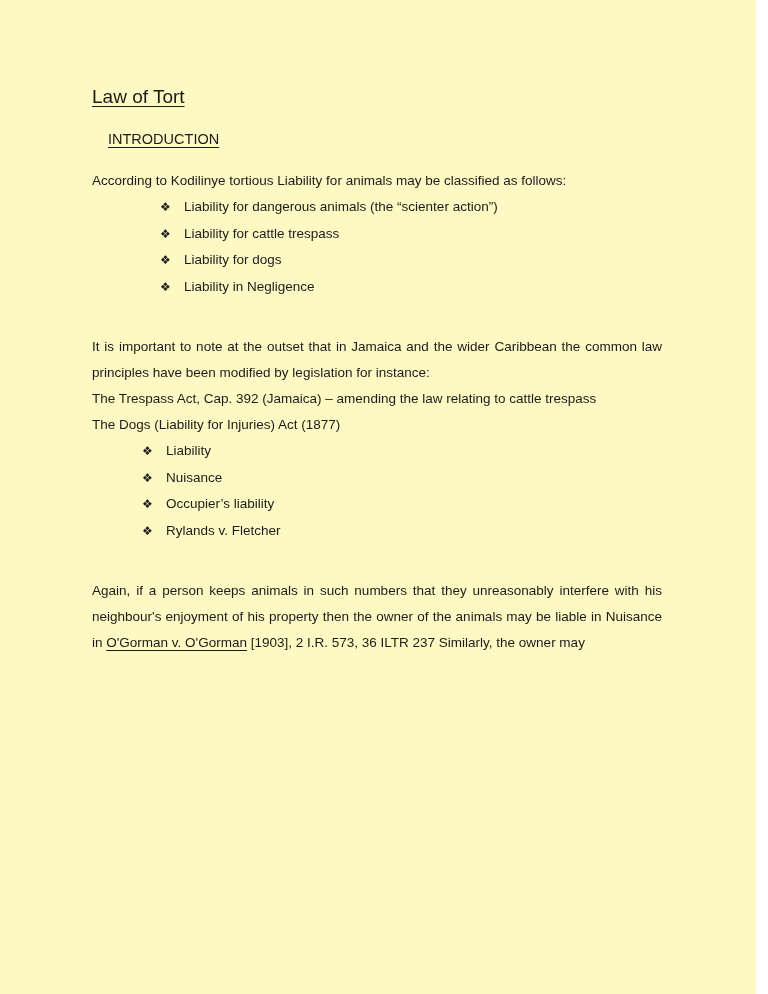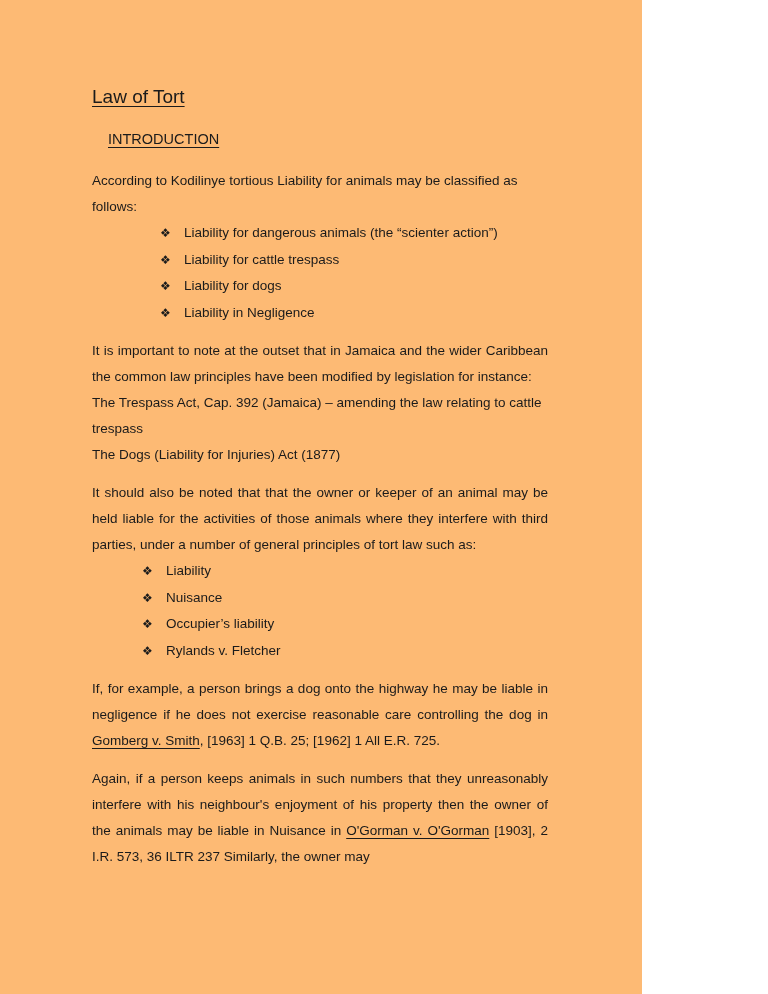--- a/index.html
+++ b/index.html
@@ -9,24 +9,24 @@
   }
   body {
     width: 768px;
     height: 994px;
     overflow: hidden;
     font-family: "Liberation Sans", "DejaVu Sans", sans-serif;
     color: #1b1b1b;
   }
   .doc-page {
     box-sizing: border-box;
-    width: 642px;
+    width: 756px;
     height: 994px;
     padding: 84px 94px 0 92px;
-    background: #fdba74;
+    background: #fef9c3;
   }
   .doc-title {
     font-size: 19px;
     line-height: 26px;
     font-weight: normal;
     margin: 0 0 8px 0;
     text-decoration: underline;
     text-underline-offset: 3px;
   }
   .doc-subtitle {
@@ -43,21 +43,21 @@
     margin: 16px;
     text-decoration: underline;
     text-underline-offset: 3px;
   }
   p {
     font-size: 13.5px;
     line-height: 26px;
     margin: 0;
   }
   .just { text-align: justify; }
-  .gap-before { margin-top: 12px; }
+  .gap-before { margin-top: 34px; }
   .bullet-row {
     font-size: 13.5px;
     line-height: 25.5px;
   }
   .blist1 .bullet-row { padding-left: 68px; }
   .blist2 .bullet-row { padding-left: 50px; }
   .bullet-glyph {
     display: inline-block;
     width: 24px;
     font-size: 12px;
@@ -84,26 +84,24 @@
     <div class="bullet-row"><span class="bullet-glyph">❖</span><span>Liability for dangerous animals (the “scienter action”)</span></div>
     <div class="bullet-row"><span class="bullet-glyph">❖</span><span>Liability for cattle trespass</span></div>
     <div class="bullet-row"><span class="bullet-glyph">❖</span><span>Liability for dogs</span></div>
     <div class="bullet-row"><span class="bullet-glyph">❖</span><span>Liability in Negligence</span></div>
   </div>
 
   <p class="just gap-before">It is important to note at the outset that in Jamaica and the wider Caribbean the common law principles have been modified by legislation for instance:</p>
   <p>The Trespass Act, Cap. 392 (Jamaica) – amending the law relating to cattle trespass</p>
   <p>The Dogs (Liability for Injuries) Act (1877)</p>
 
-  <p class="just gap-before">It should also be noted that that the owner or keeper of an animal may be held liable for the activities of those animals where they interfere with third parties, under a number of general principles of tort law such as:</p>
 
   <div class="blist2">
     <div class="bullet-row"><span class="bullet-glyph">❖</span><span>Liability</span></div>
     <div class="bullet-row"><span class="bullet-glyph">❖</span><span>Nuisance</span></div>
     <div class="bullet-row"><span class="bullet-glyph">❖</span><span>Occupier’s liability</span></div>
     <div class="bullet-row"><span class="bullet-glyph">❖</span><span>Rylands v. Fletcher</span></div>
   </div>
 
-  <p class="just gap-before"><span>If, for example, a person brings a dog onto the highway he may be liable in negligence if he does not exercise reasonable care controlling the dog in </span><span class="case-cite">Gomberg v. Smith</span><span>, [1963] 1 Q.B. 25; [1962] 1 All E.R. 725.</span></p>
 
   <p class="just gap-before"><span>Again, if a person keeps animals in such numbers that they unreasonably interfere with his neighbour's enjoyment of his property then the owner of the animals may be liable in Nuisance in </span><span class="case-cite">O'Gorman v. O'Gorman</span><span> [1903], 2 I.R. 573, 36 ILTR 237 Similarly, the owner may</span></p>
 
 </div>
 
 </body></html>

